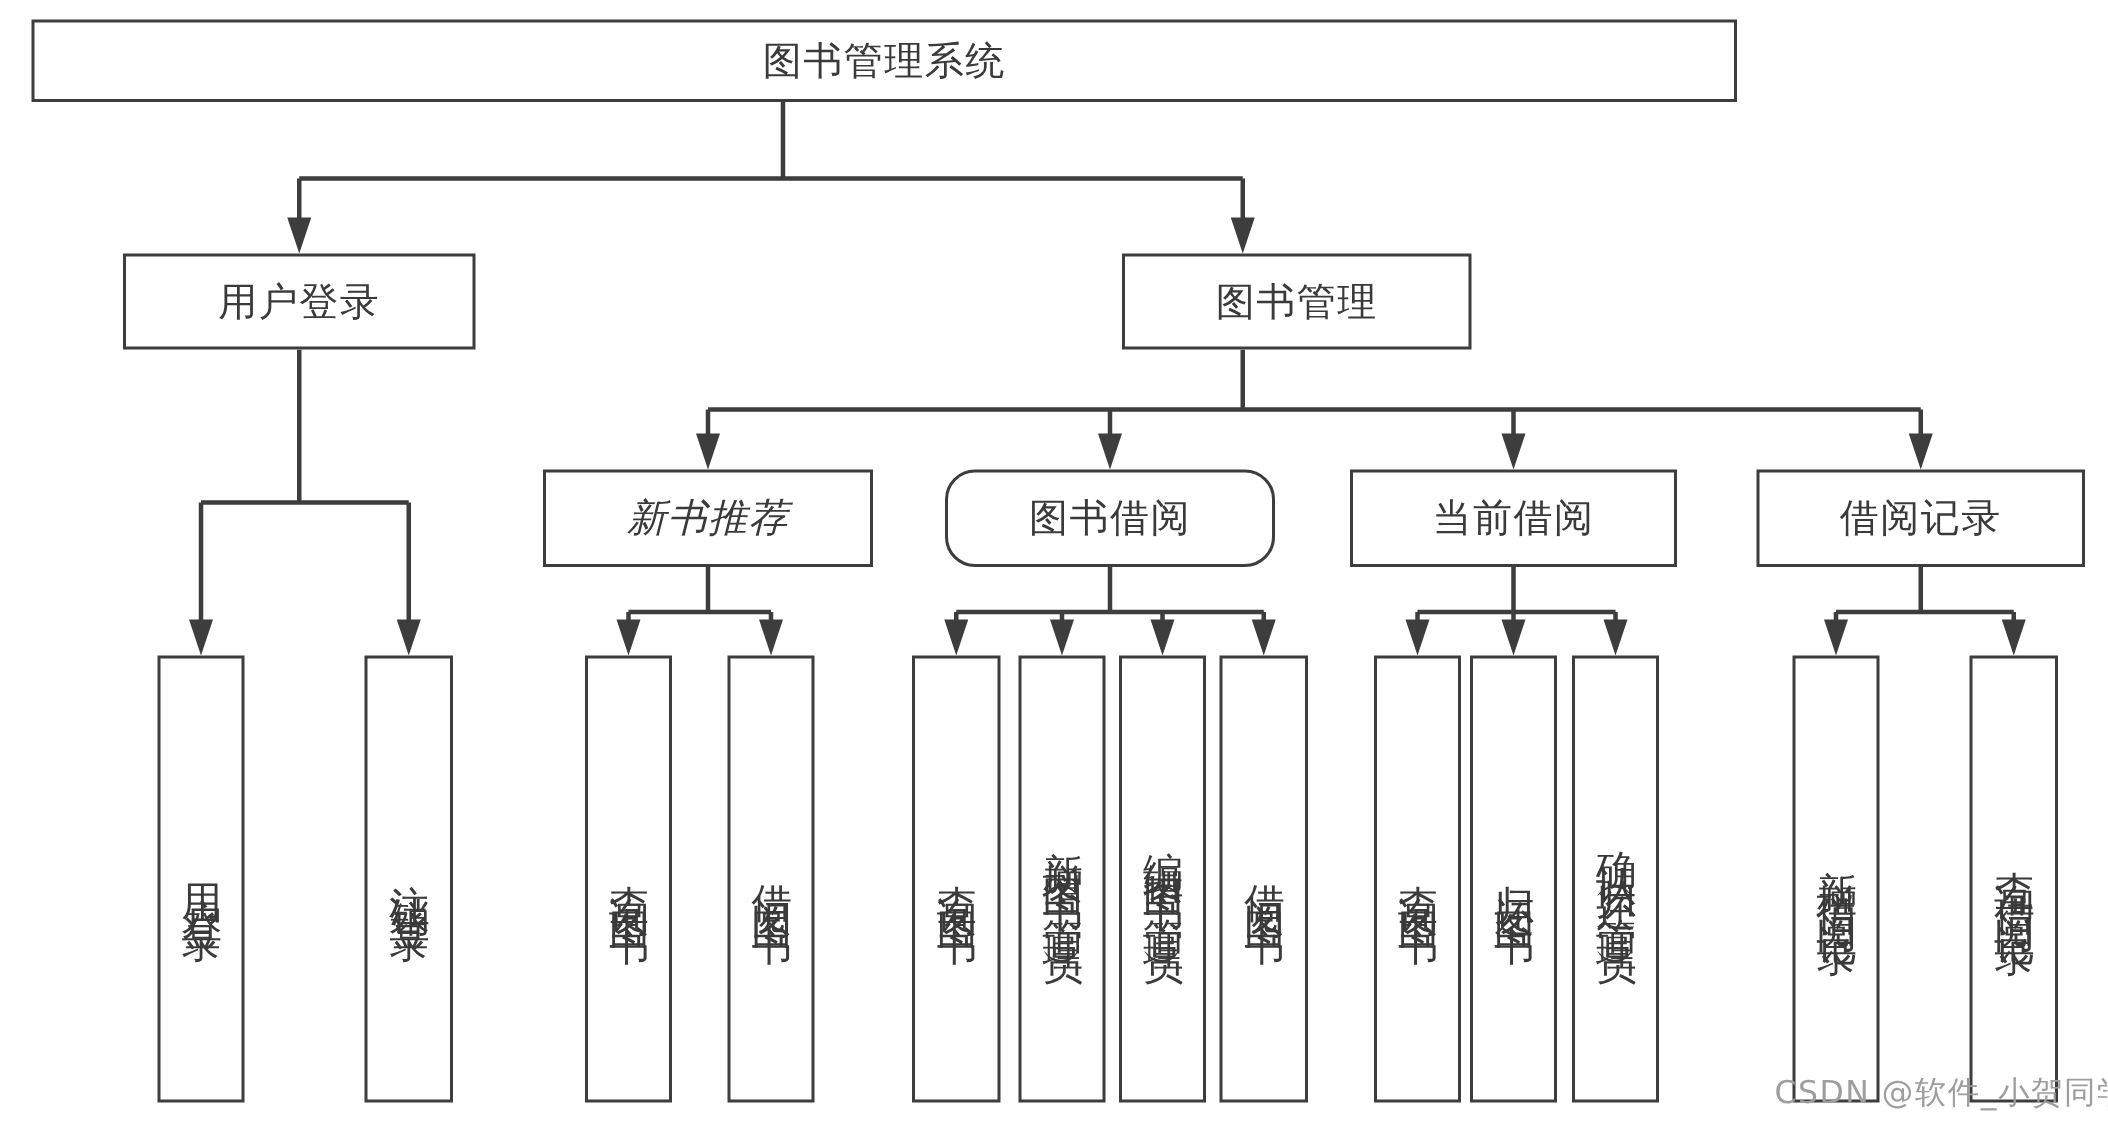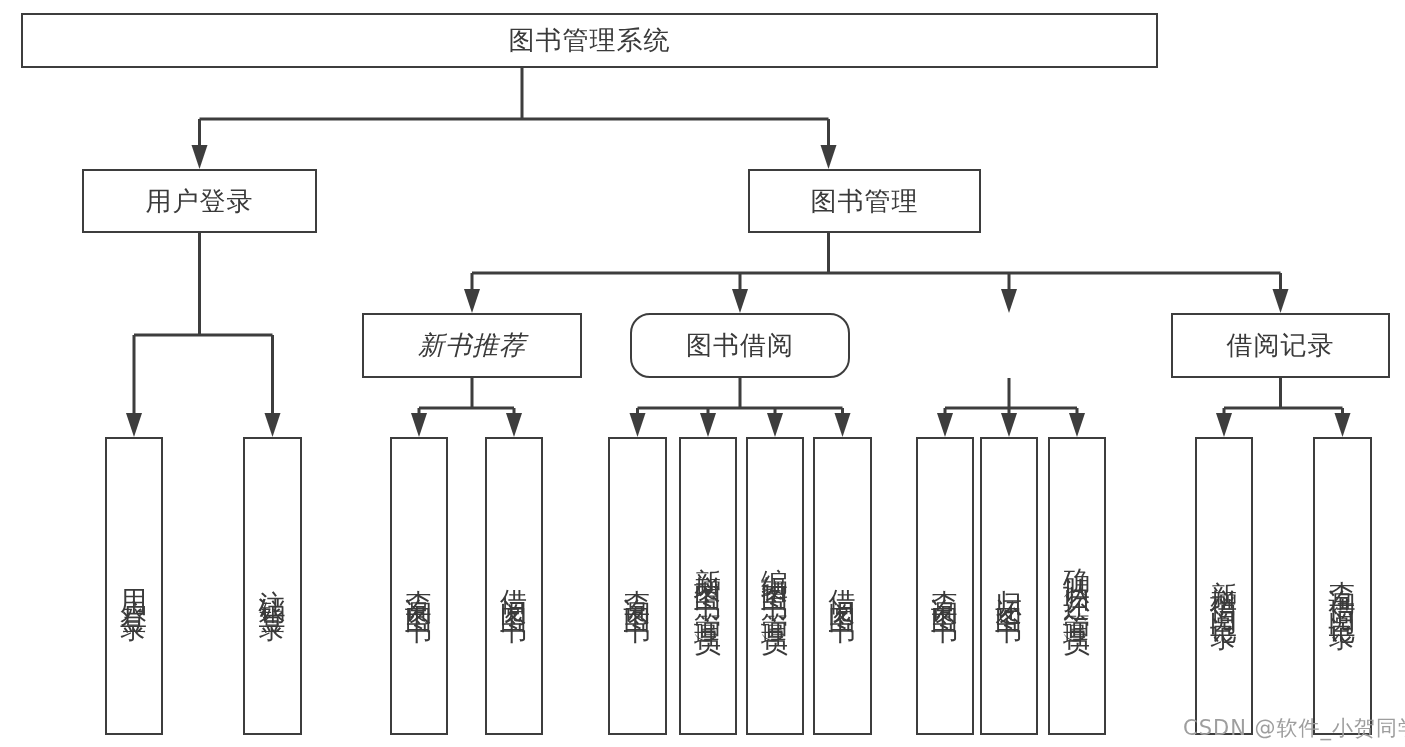--- a/index.html
+++ b/index.html
@@ -113,20 +113,23 @@
   <div class="node" style="left:748px; top:169px; width:233px; height:64px;">
     <span>图书管理</span>
   </div>
 
   <div class="node" style="left:362px; top:313px; width:220px; height:65px;font-style:italic;">
     <span>新书推荐</span>
   </div>
   <div class="node" style="left:630px; top:313px; width:220px; height:65px;border-radius:20px;">
     <span>图书借阅</span>
   </div>
+  <div class="node" style="left:900px; top:313px; width:218px; height:65px;">
+    <span>当前借阅</span>
+  </div>
   <div class="node" style="left:1171px; top:313px; width:219px; height:65px;">
     <span>借阅记录</span>
   </div>
 
   <div class="node leaf" style="left:105px; top:437px; width:58px; height:298px;">
     <span class="vtext">用户登录</span>
   </div>
   <div class="node leaf" style="left:243px; top:437px; width:59px; height:298px;">
     <span class="vtext">注销登录</span>
   </div>

